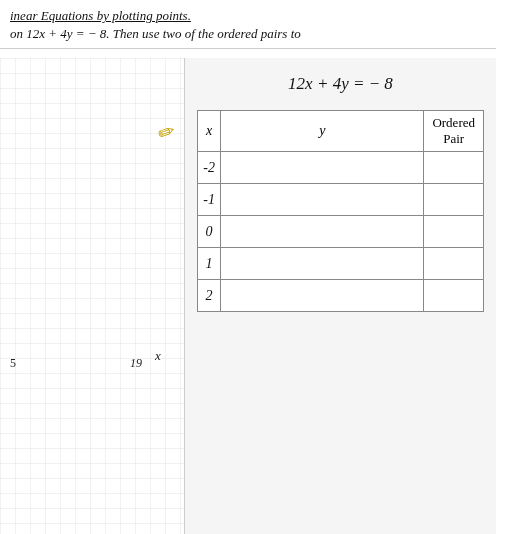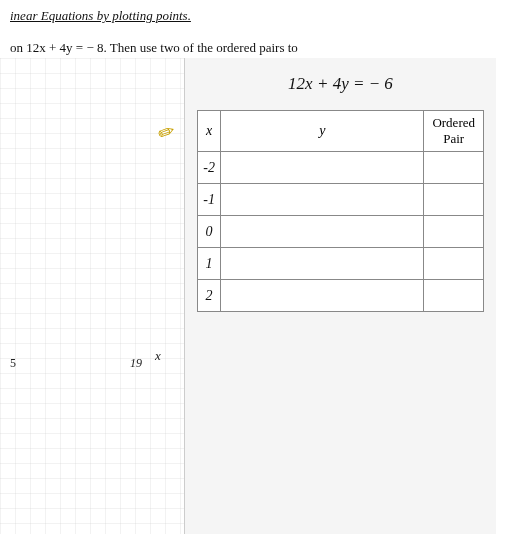--- a/index.html
+++ b/index.html
@@ -33,22 +33,23 @@
     .instruction-line1 {
       font-size: 13px;
       font-style: italic;
       font-weight: normal;
       color: #111;
       text-decoration: underline;
     }
 
     .instruction-line2 {
       font-size: 13px;
-      color: #111;
-      margin-top: 16px;
+      font-style: italic;
+      color: #111;
+      margin-top: 2px;
     }
 
     
     .graph-area {
       position: absolute;
       top: 58px;
       left: 0;
       width: 185px;
       bottom: 0;
       background: #fff;
@@ -186,21 +187,21 @@
     <div class="pencil-icon">✏</div>
 
     <div class="axis-label-x">x</div>
 
     <div style="position:absolute; top:298px; left:130px; font-size:12px; color:#222; font-style:italic;">19</div>
     <div style="position:absolute; top:298px; left:10px; font-size:12px; color:#222;">5</div>
   </div>
 
   <div class="right-panel">
 
-    <div class="equation-display">12x + 4y = − 6</div>
+    <div class="equation-display">12x + 4y = − 8</div>
 
     <table class="data-table">
       <thead>
         <tr>
           <th>x</th>
           <th>y</th>
           <th class="ordered-pair-col">Ordered Pair</th>
         </tr>
       </thead>
       <tbody id="table-body">

